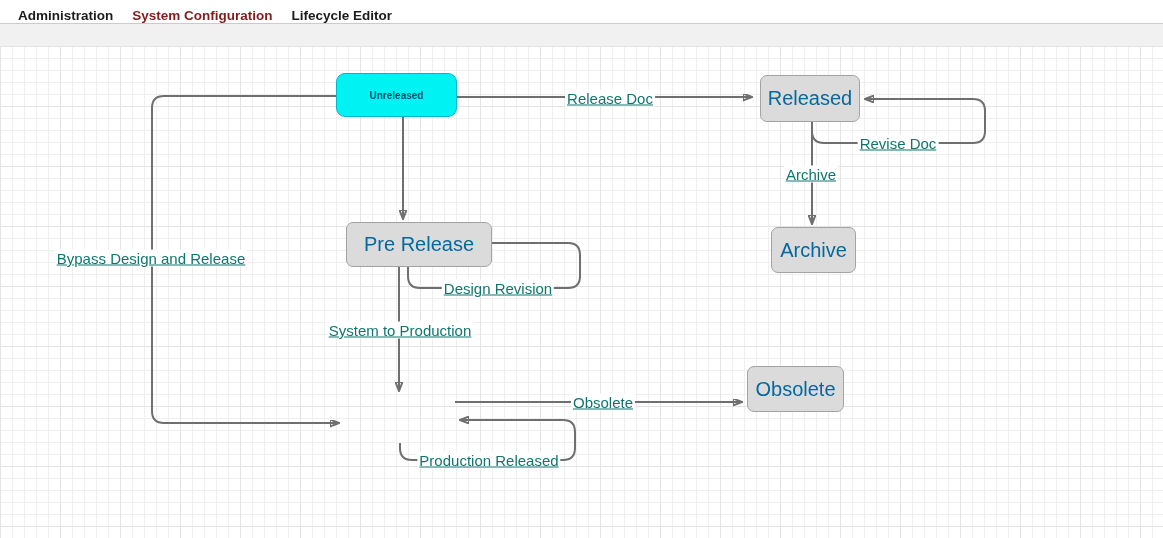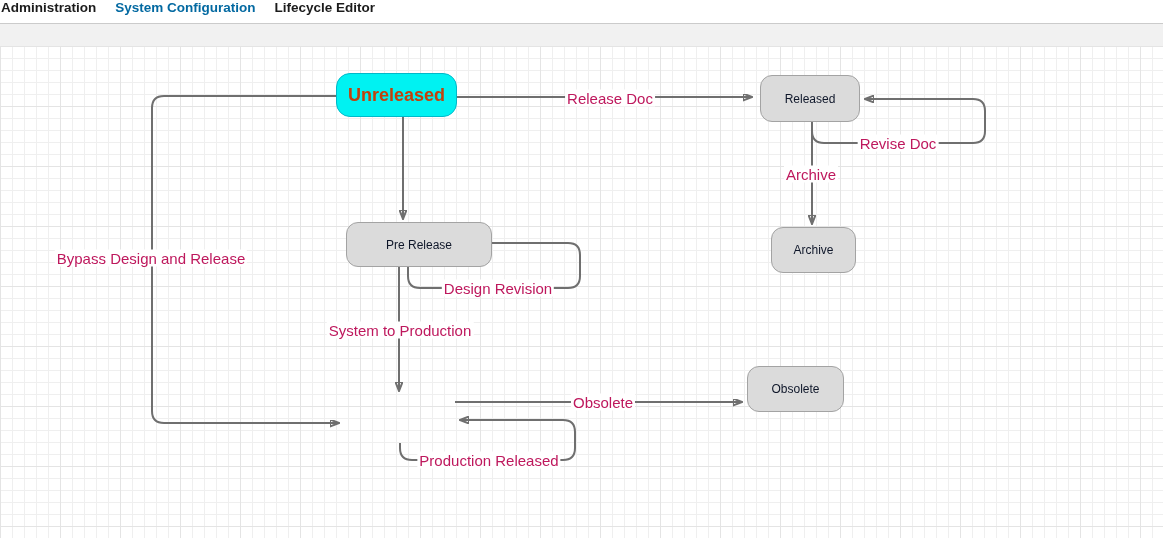--- a/index.html
+++ b/index.html
@@ -2,57 +2,58 @@
 <html><head>
 <meta charset="utf-8">
 <style>
   html,body{margin:0;padding:0;background:#fff;}
   .app{
     position:relative;width:1163px;height:538px;overflow:hidden;
     font-family:"Liberation Sans",sans-serif;background:#fff;
   }
   
   .topbar{
-    height:23px;display:flex;align-items:flex-start;padding-left:1px;
+    height:23px;display:flex;align-items:flex-end;padding-left:18px;
     background:#fff;font-size:13.5px;font-weight:bold;color:#1b1b1b;
   }
   .crumb{margin-right:19px;white-space:nowrap;cursor:pointer;}
-  .crumb.dim{color:#0369a1;}
+  .crumb.dim{color:#7f1d1d;}
   
   .toolband{
     height:22px;background:#f1f1f1;border-top:1px solid #cbcbcb;
   }
   
   .canvas{
     position:relative;width:1163px;height:492px;background-color:#fff;
     background-image:
       linear-gradient(to right,#e4e4e4 1px,transparent 1px),
       linear-gradient(to bottom,#e4e4e4 1px,transparent 1px),
       linear-gradient(to right,#efefef 1px,transparent 1px),
       linear-gradient(to bottom,#efefef 1px,transparent 1px);
     background-size:60px 60px,60px 60px,12px 12px,12px 12px;
   }
   .edges{position:absolute;left:0;top:0;width:1163px;height:492px;}
   .edges path{stroke:#6f6f6f;stroke-width:2;fill:none;}
   
   .node{
     position:absolute;box-sizing:border-box;display:flex;
     align-items:center;justify-content:center;
-    background:#dbdbdb;border:1px solid #a3a3a3;border-radius:12px;
-    font-size:12px;color:#0f172a;cursor:pointer;white-space:nowrap;
+    background:#dbdbdb;border:1px solid #a3a3a3;border-radius:7px;
+    font-size:20px;color:#0369a1;cursor:pointer;white-space:nowrap;
   }
   .node.start{
-    background:#00f2f2;border:1px solid #00b9c9;border-radius:14px;
-    font-weight:bold;font-size:18px;color:#c2410c;
+    background:#00f2f2;border:1px solid #00b9c9;border-radius:9px;
+    font-weight:bold;font-size:10px;color:#0c4a6e;
   }
   
   .edge-label{
     position:absolute;transform:translate(-50%,-50%);
-    background:#fff;padding:0 2px;font-size:15px;color:#be185d;
+    background:#fff;padding:0 2px;font-size:15px;color:#0f766e;
     white-space:nowrap;
+    text-decoration:underline;
   }
 </style>
 </head>
 <body>
 
 <div class="app">
 
   <div class="topbar">
     <span class="crumb">Administration</span>
     <span class="crumb dim">System Configuration</span>

